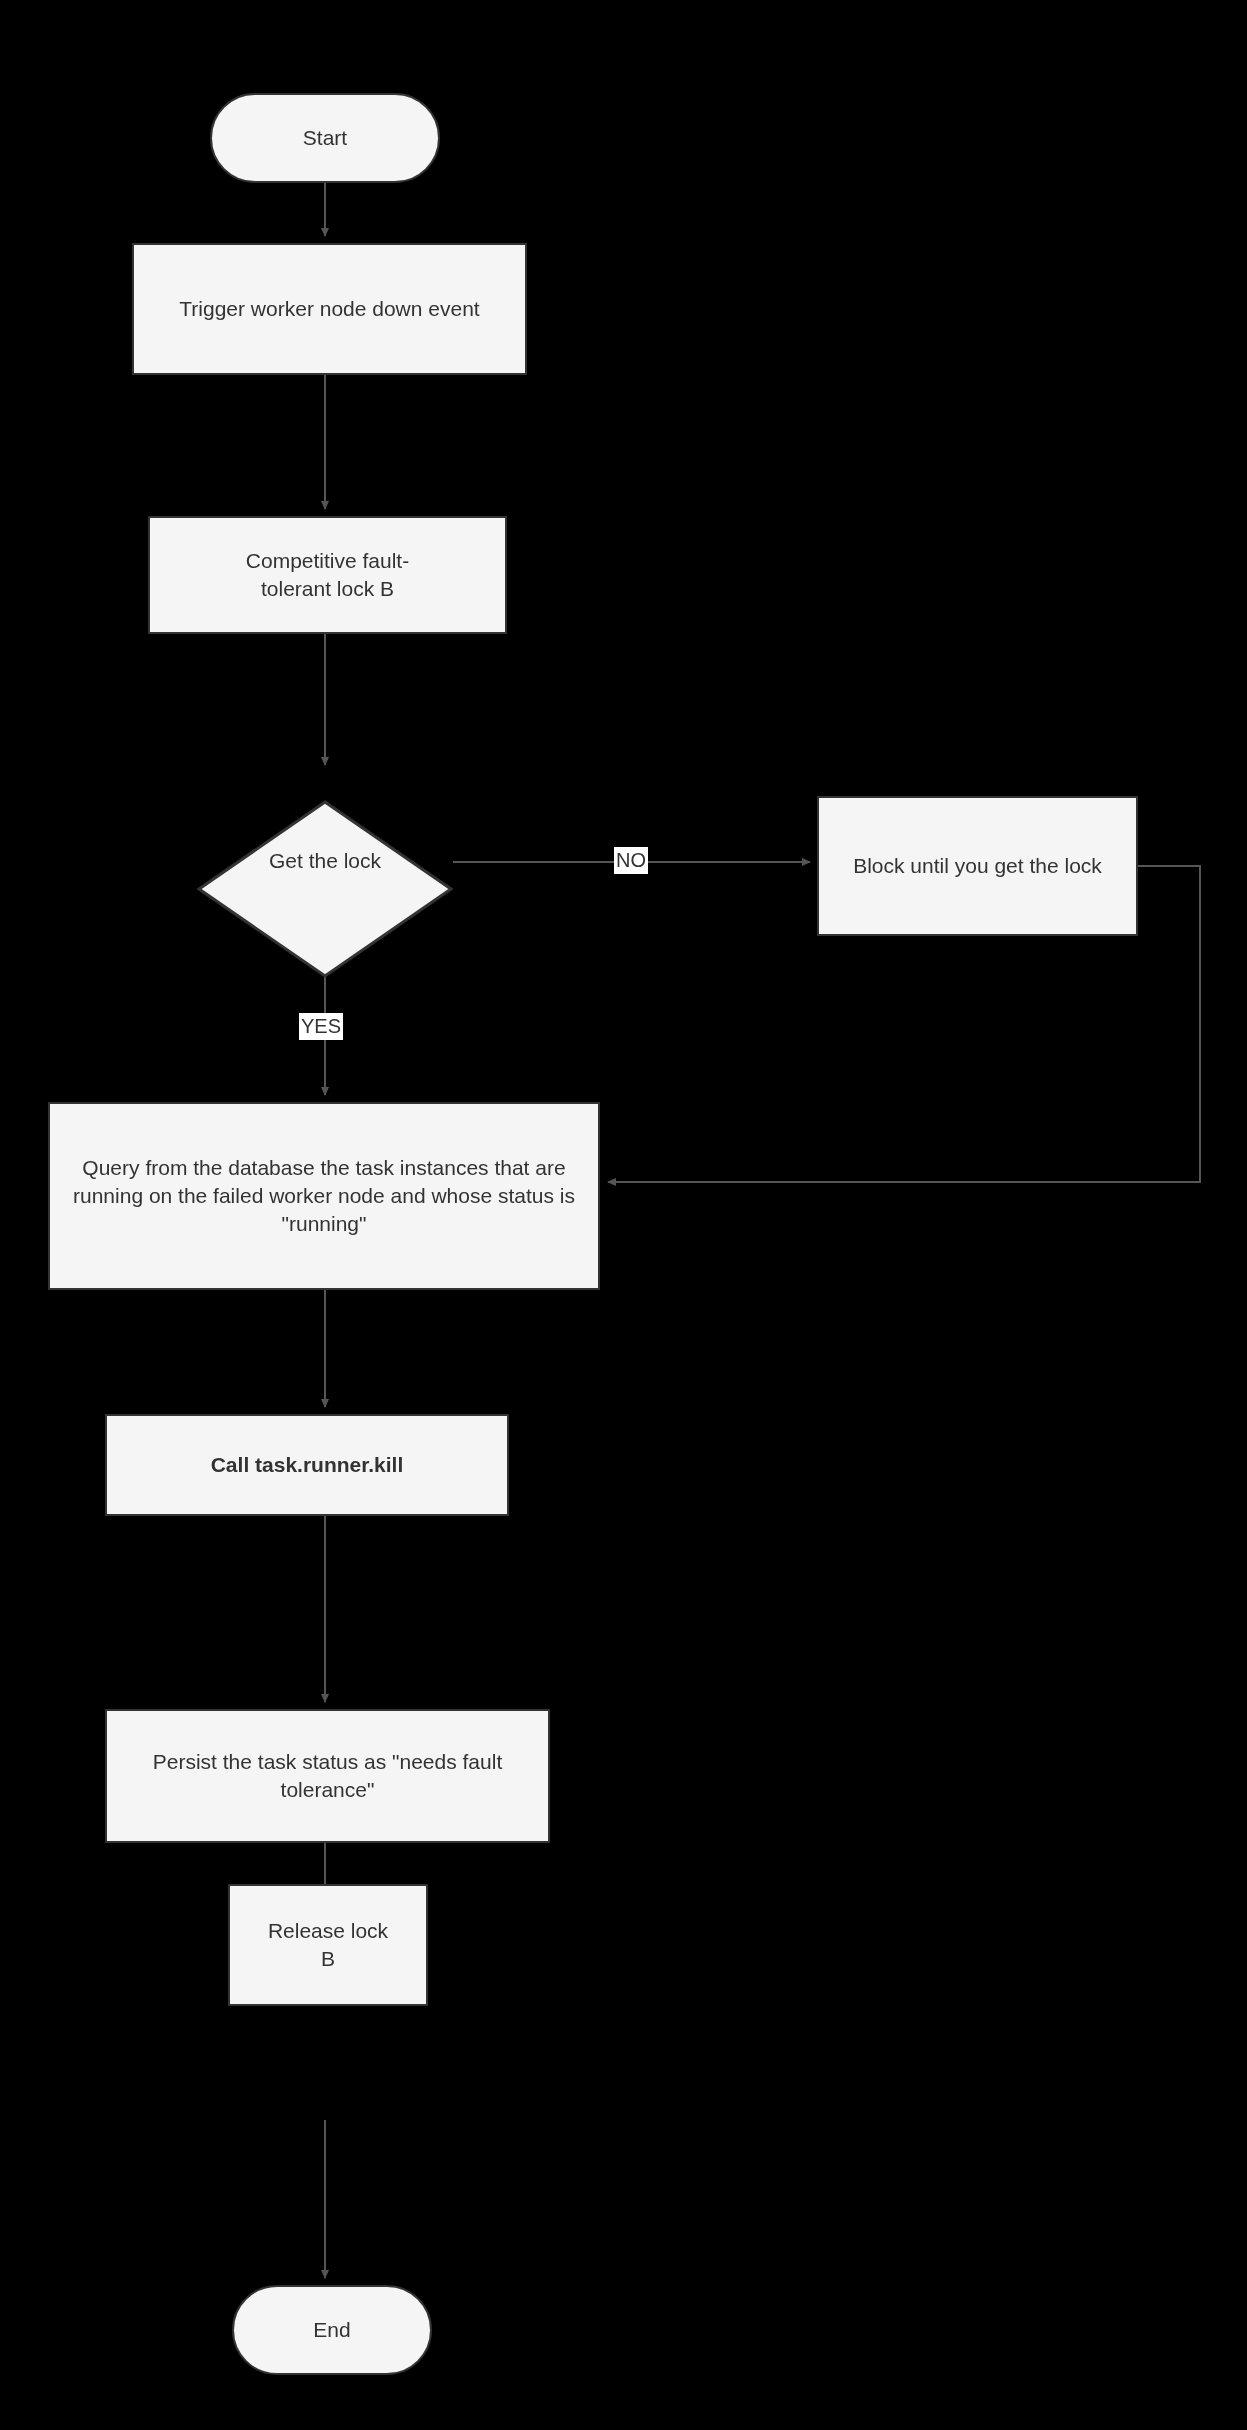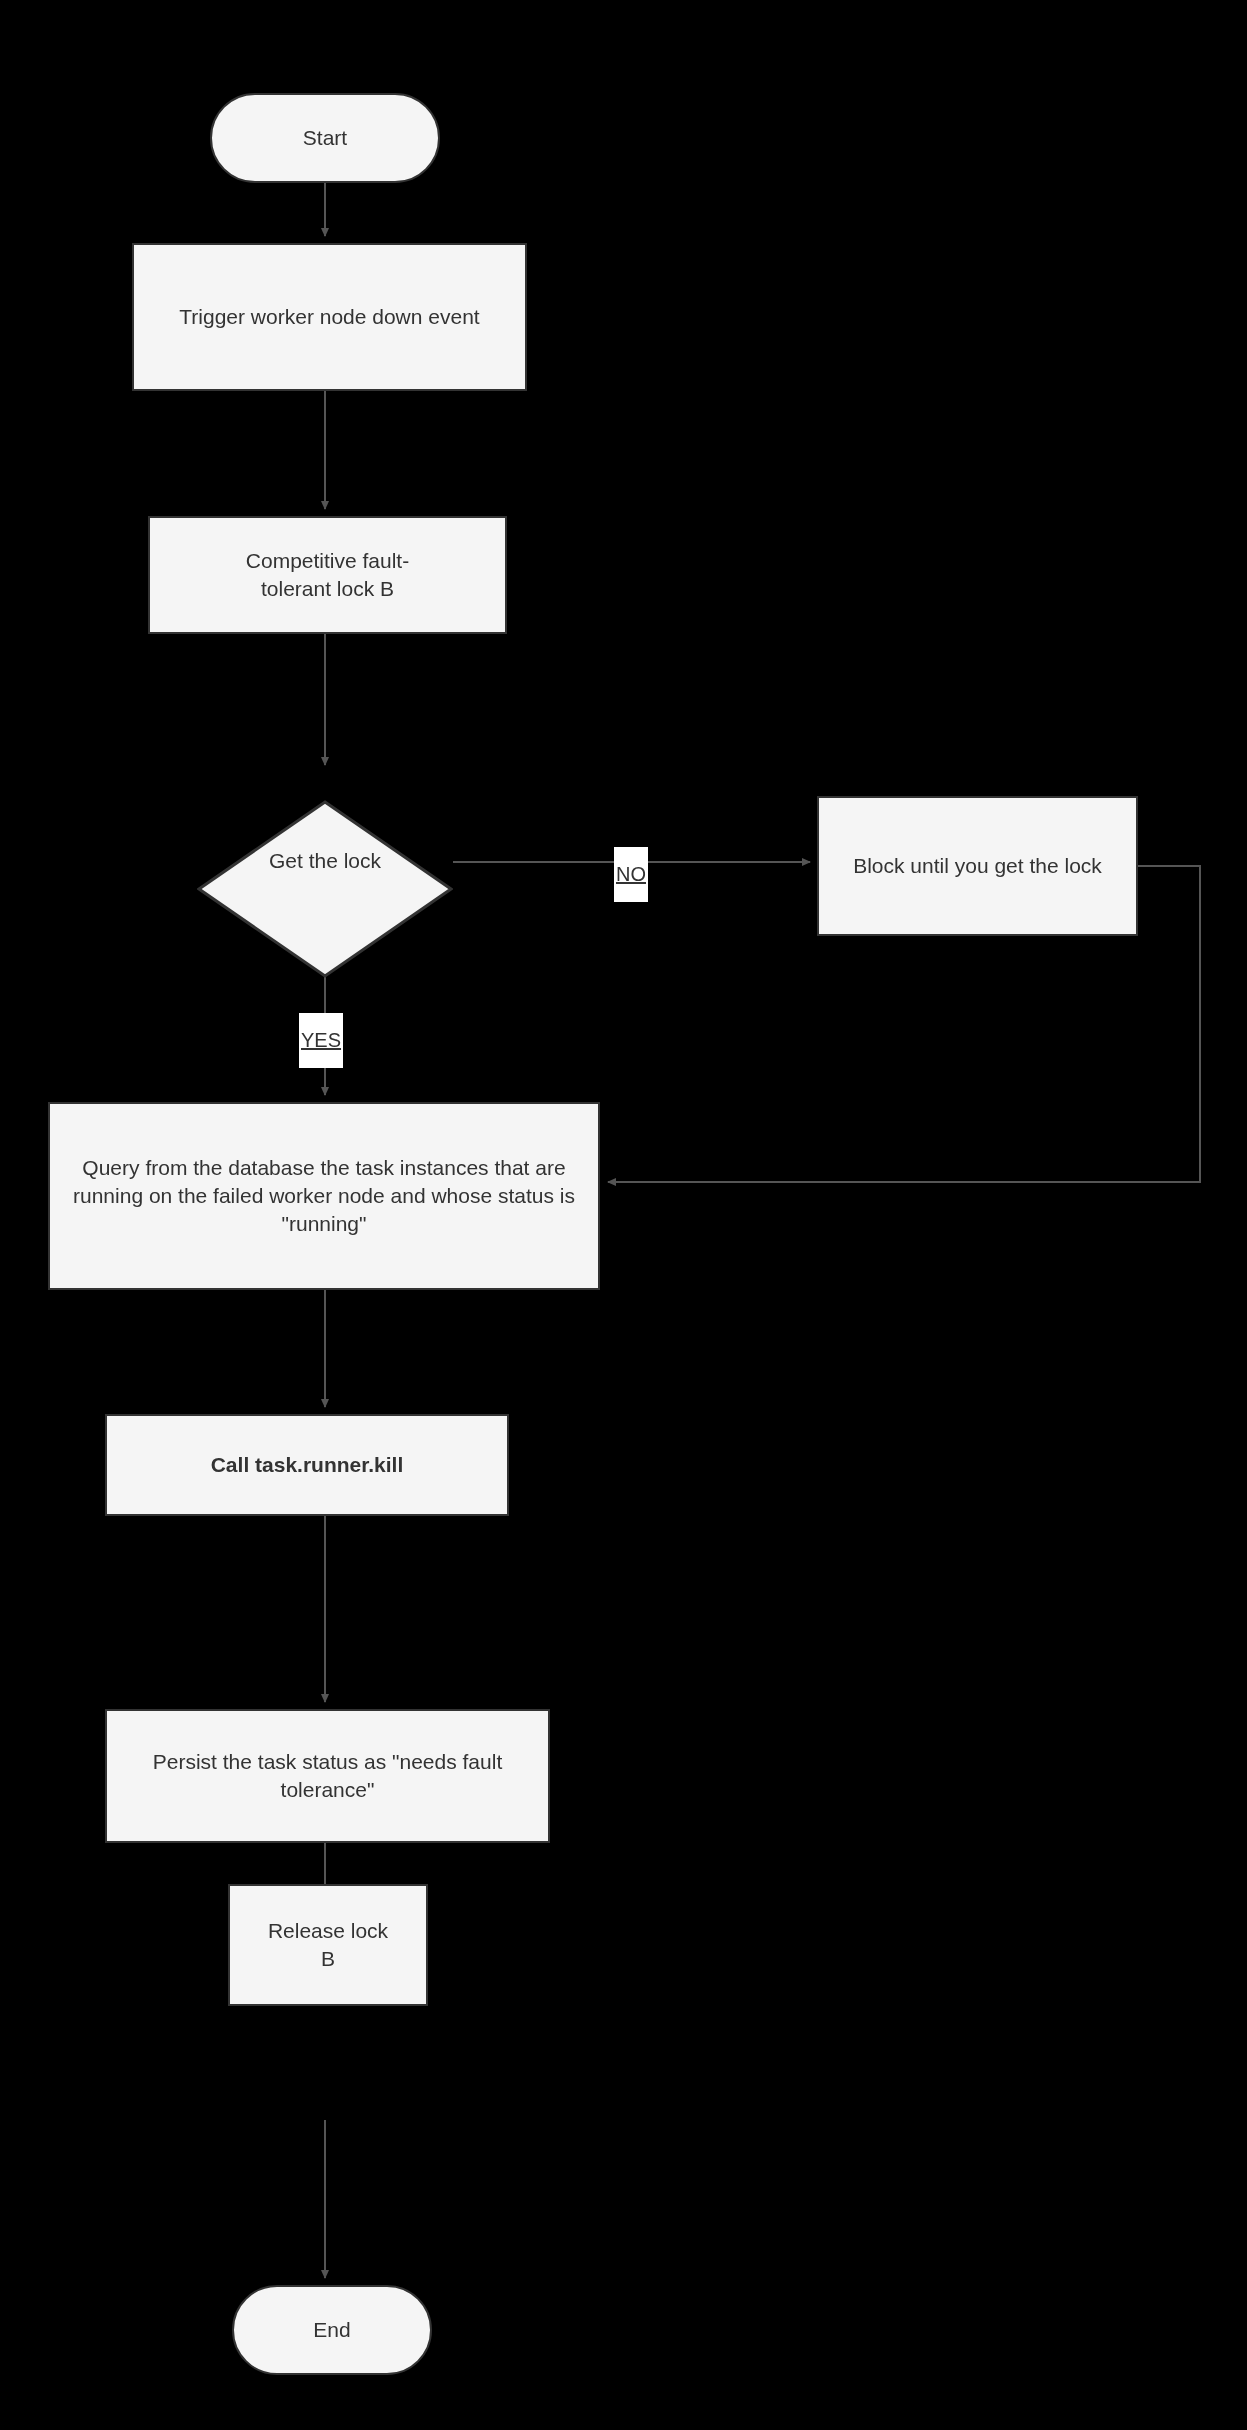--- a/index.html
+++ b/index.html
@@ -62,24 +62,23 @@
   .edge svg {
     display: block;
     overflow: visible;
   }
   .edge-label {
     position: absolute;
     background: #ffffff;
     color: #333333;
     font-size: 20px;
     line-height: 1.15;
-    padding: 16px 2px;
+    padding: 2px 2px;
     z-index: 5;
     white-space: nowrap;
-    text-decoration: underline;
   }
 </style>
 </head>
 <body>
 
 <div id="canvas">
 
   <div class="edge" style="left:0;top:0;width:1247px;height:2430px;">
     <svg width="1247" height="2430" viewBox="0 0 1247 2430">
       <defs>
@@ -107,21 +106,21 @@
       <path d="M325,1843 L325,1991" stroke="#555555" stroke-width="2" fill="none" marker-end="url(#arrow)"></path>
 
       <path d="M325,2120 L325,2278" stroke="#555555" stroke-width="2" fill="none" marker-end="url(#arrow)"></path>
     </svg>
   </div>
 
   <div class="node terminator" style="left:210px;top:50px;width:230px;height:90px;margin-top:43px;">
     <span>Start</span>
   </div>
 
-  <div class="node" style="left:132px;top:243px;width:395px;height:148px;">
+  <div class="node" style="left:132px;top:243px;width:395px;height:132px;">
     <span>Trigger worker node down event</span>
   </div>
 
   <div class="node" style="left:148px;top:516px;width:359px;height:118px;">
     <span>Competitive fault-
 tolerant lock B</span>
   </div>
 
   <div class="node" style="left:817px;top:796px;width:321px;height:140px;">
     <span>Block until you get the lock</span>

